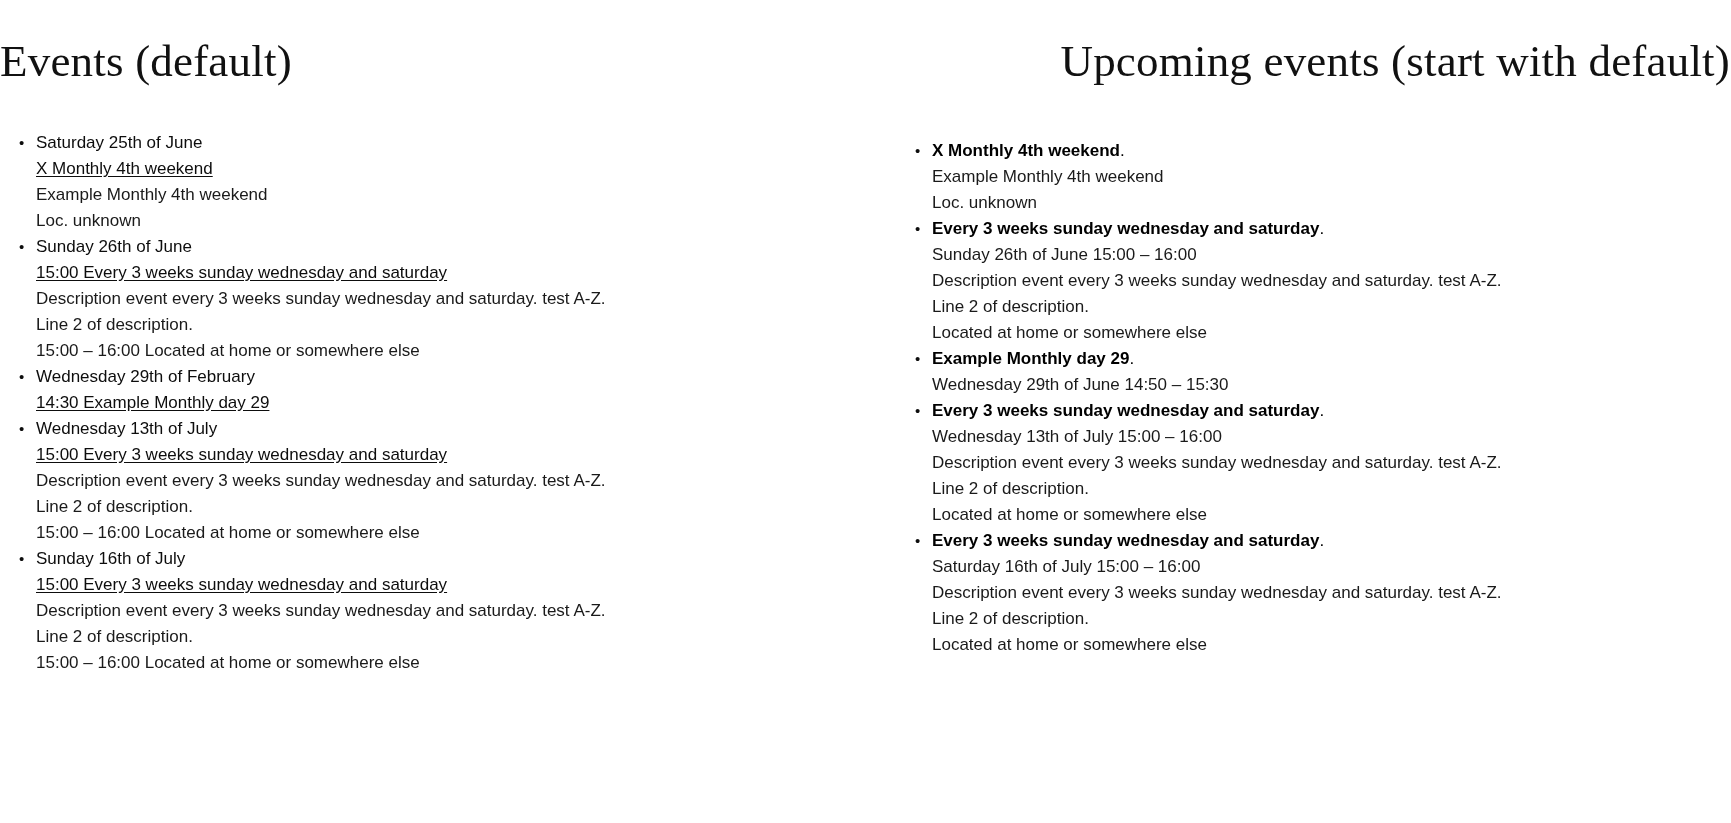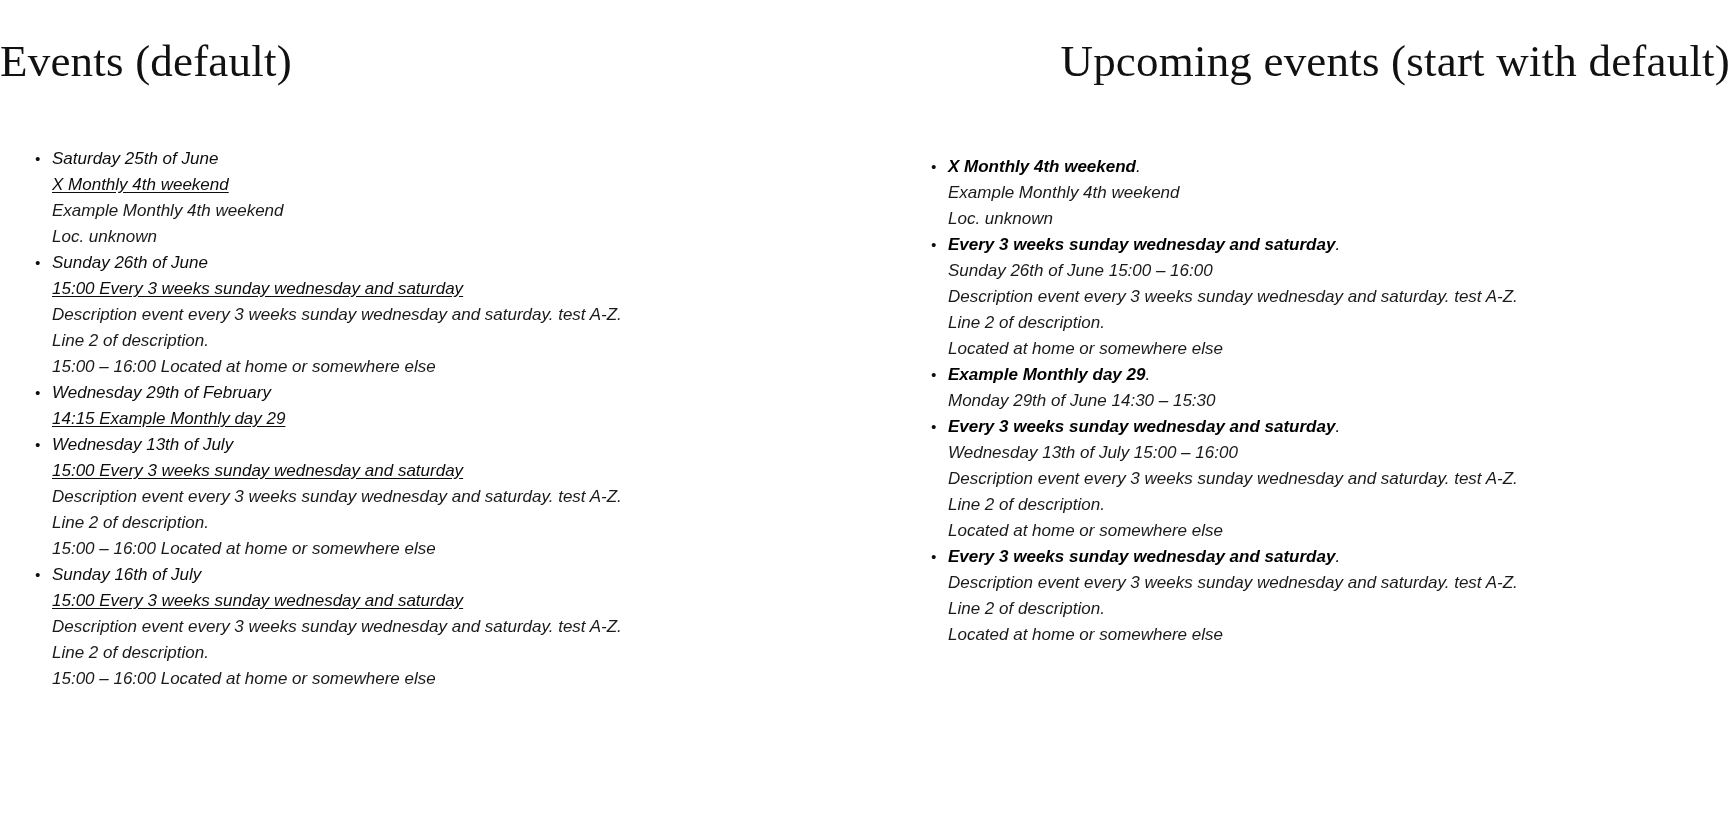--- a/index.html
+++ b/index.html
@@ -49,24 +49,23 @@
   }
   .title-left {
     padding-left: 2px;
   }
   .title-right {
     text-align: right;
     padding-right: 10px;
   }
   ul.event-list {
     list-style: none;
-    margin: 16px;
+    margin: 0;
     padding: 0;
     padding-top: 42px;
-    font-style: italic;
   }
   ul.event-list.right-list {
     padding-left: 888px;
   }
   ul.event-list.left-list {
     padding-left: 8px;
   }
   li.event-item {
     position: relative;
     padding-left: 28px;
@@ -123,21 +122,21 @@
           </li>
           <li class="event-item">
             <div class="event-line head">Sunday 26th of June</div>
             <div class="event-line link">15:00 Every 3 weeks sunday wednesday and saturday</div>
             <div class="event-line ">Description event every 3 weeks sunday wednesday and saturday. test A-Z.</div>
             <div class="event-line ">Line 2 of description.</div>
             <div class="event-line ">15:00 – 16:00 Located at home or somewhere else</div>
           </li>
           <li class="event-item">
             <div class="event-line head">Wednesday 29th of February</div>
-            <div class="event-line link">14:15 Example Monthly day 29</div>
+            <div class="event-line link">14:30 Example Monthly day 29</div>
           </li>
           <li class="event-item">
             <div class="event-line head">Wednesday 13th of July</div>
             <div class="event-line link">15:00 Every 3 weeks sunday wednesday and saturday</div>
             <div class="event-line ">Description event every 3 weeks sunday wednesday and saturday. test A-Z.</div>
             <div class="event-line ">Line 2 of description.</div>
             <div class="event-line ">15:00 – 16:00 Located at home or somewhere else</div>
           </li>
           <li class="event-item">
             <div class="event-line head">Sunday 16th of July</div>
@@ -162,29 +161,30 @@
       </li>
       <li class="event-item">
         <div class="event-line summary"><span>Every 3 weeks sunday wednesday and saturday</span><span class="summary-period">.</span></div>
         <div class="event-line ">Sunday 26th of June 15:00 – 16:00</div>
         <div class="event-line ">Description event every 3 weeks sunday wednesday and saturday. test A-Z.</div>
         <div class="event-line ">Line 2 of description.</div>
         <div class="event-line ">Located at home or somewhere else</div>
       </li>
       <li class="event-item">
         <div class="event-line summary"><span>Example Monthly day 29</span><span class="summary-period">.</span></div>
-        <div class="event-line ">Monday 29th of June 14:30 – 15:30</div>
+        <div class="event-line ">Wednesday 29th of June 14:50 – 15:30</div>
       </li>
       <li class="event-item">
         <div class="event-line summary"><span>Every 3 weeks sunday wednesday and saturday</span><span class="summary-period">.</span></div>
         <div class="event-line ">Wednesday 13th of July 15:00 – 16:00</div>
         <div class="event-line ">Description event every 3 weeks sunday wednesday and saturday. test A-Z.</div>
         <div class="event-line ">Line 2 of description.</div>
         <div class="event-line ">Located at home or somewhere else</div>
       </li>
       <li class="event-item">
         <div class="event-line summary"><span>Every 3 weeks sunday wednesday and saturday</span><span class="summary-period">.</span></div>
+        <div class="event-line ">Saturday 16th of July 15:00 – 16:00</div>
         <div class="event-line ">Description event every 3 weeks sunday wednesday and saturday. test A-Z.</div>
         <div class="event-line ">Line 2 of description.</div>
         <div class="event-line ">Located at home or somewhere else</div>
       </li>
     </ul>
 </div>
 
 </body></html>

